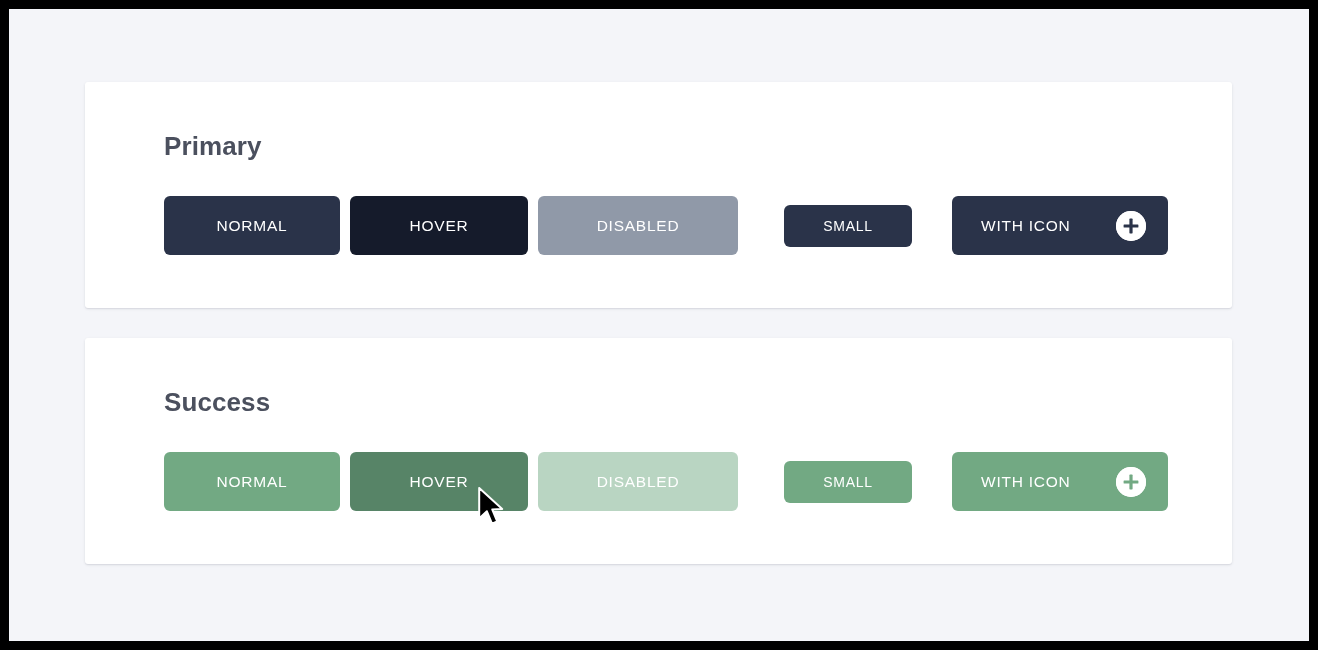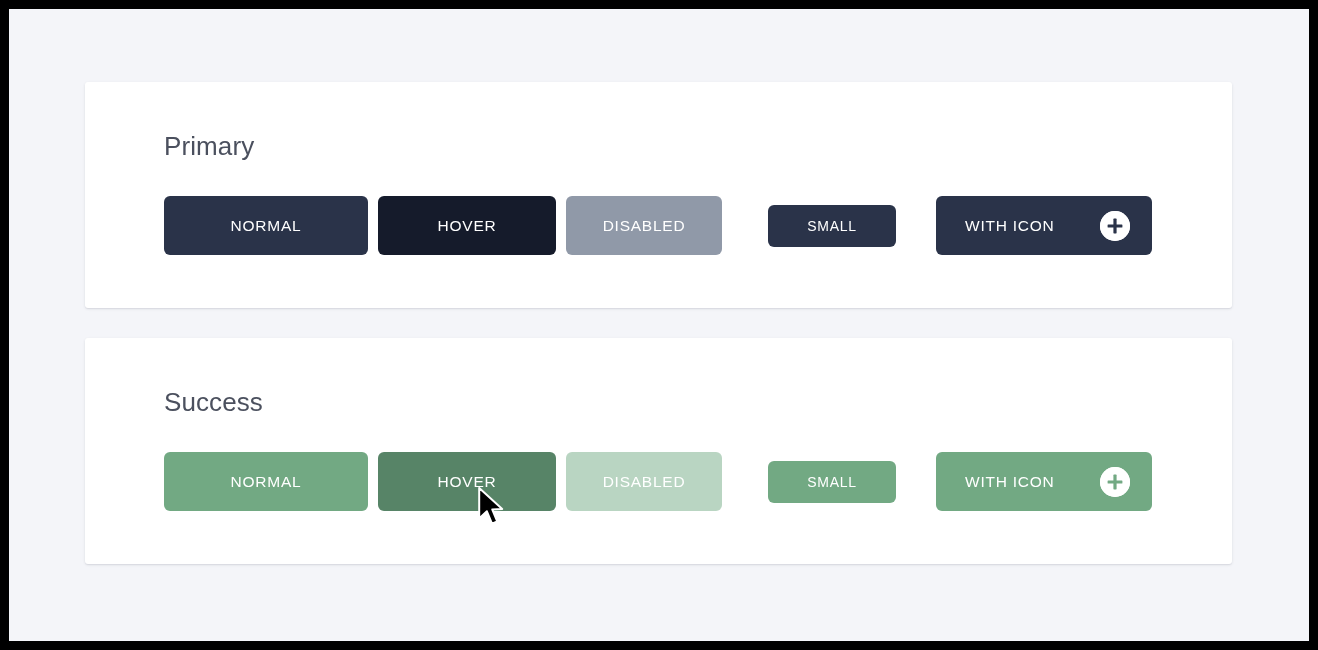--- a/index.html
+++ b/index.html
@@ -44,21 +44,21 @@
                 0 1px 1px rgba(20, 26, 45, 0.05);
   }
   .card--primary { top: 73px;  height: 226px; }
   .card--success { top: 329px; height: 226px; }
 
   .card-title {
     position: absolute;
     left: 79px;
     top: 49px;
     font-size: 26px;
-    font-weight: 400;
+    font-weight: 700;
     color: #4b505e;
     letter-spacing: 0.1px;
     white-space: nowrap;
   }
 
   
   .btn-row {
     position: absolute;
     left: 79px;
     top: 114px;
@@ -78,23 +78,23 @@
     font-weight: 400;
     letter-spacing: 0.75px;
     color: #ffffff;
     border-radius: 6px;
     cursor: pointer;
     white-space: nowrap;
     text-transform: uppercase;
   }
 
   
-  .btn--normal   { width: 204px; height: 59px; }
+  .btn--normal   { width: 176px; height: 59px; }
   .btn--hover    { width: 178px; height: 59px; }
-  .btn--disabled { width: 156px; height: 59px; cursor: default; }
+  .btn--disabled { width: 200px; height: 59px; cursor: default; }
   .btn--small    { width: 128px; height: 42px; font-size: 14px; }
   .btn--icon     { height: 59px; padding: 0 22px 0 29px; gap: 46px;
                    justify-content: space-between; }
 
   
   .gap-10 { width: 10px; }
   .gap-47 { width: 46px; }
   .gap-40 { width: 40px; }
 
   

